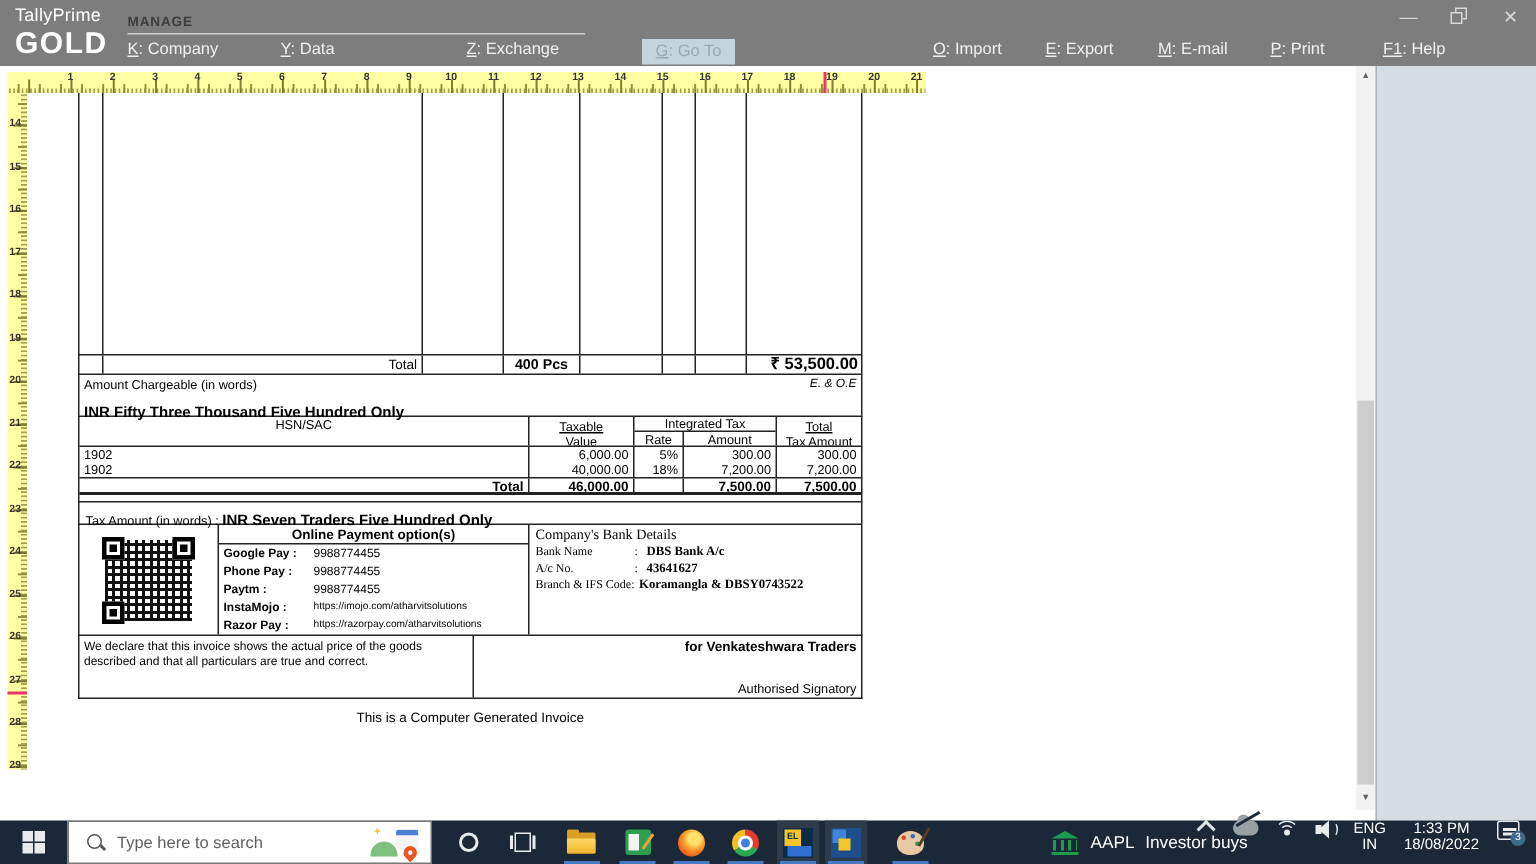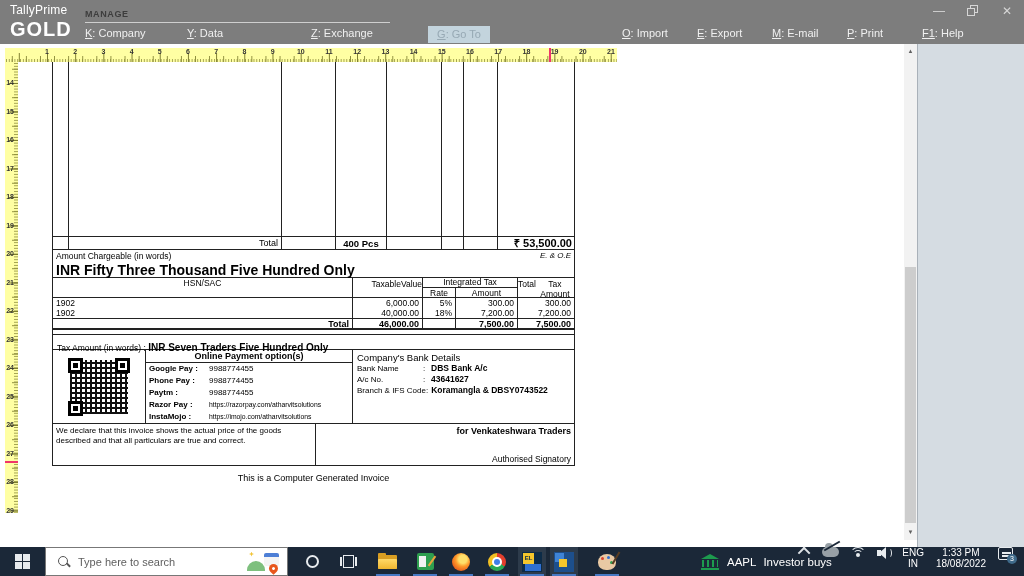--- a/index.html
+++ b/index.html
@@ -72,27 +72,27 @@
   .itembody { height:174px; }
   .itembody .cell { height:174px; }
   .totalrow { height:14px; border-top:1px solid #222; border-bottom:1px solid #222; font-size:9px; }
   .totalrow .cell { line-height:13px; }
   .t-label { text-align:right; padding-right:3px; }
   .t-qty { text-align:center; font-weight:bold; font-size:9.5px; }
   .t-amt { text-align:right; font-weight:bold; font-size:11px; padding-right:2px; }
   .wordsblock { height:27px; padding:1px 3px 0 3px; }
   .wb-top { display:flex; justify-content:space-between; font-size:8.5px; }
   .eoe { font-style:italic; font-size:8px; }
-  .amt-words { font-size:14px; font-weight:bold; margin-top:1px; }
+  .amt-words { font-size:10px; font-weight:bold; margin-top:9px; }
 
   .hsn { border-top:1px solid #222; font-size:8.5px; }
   .h1{width:300px;} .h2{width:70px;} .h3{width:33px;} .h4{width:62px;} .h5{width:56px;}
   .hsn-head { height:20px; border-bottom:1px solid #222; }
   .hsn-head .cell { text-align:center; }
-  .hh-stack { display:flex; justify-content:flex-end; height:20px; padding:1px 0; }
+  .hh-stack { display:flex; flex-direction:column; justify-content:flex-start; height:20px; padding:1px 0;text-decoration:underline; }
   .itax { display:flex; flex-direction:column; width:95px; border-right:1px solid #222; }
   .itax-top { height:10px; border-bottom:1px solid #222; text-align:center; line-height:9px; }
   .itax-bot { display:flex; height:10px; }
   .itax-bot .r { width:33px; border-right:1px solid #222; text-align:center; line-height:10px; }
   .itax-bot .a { width:61px; text-align:center; line-height:10px; }
   .hsn-row { height:10px; line-height:10px; }
   .hsn-row .cell { text-align:right; padding-right:3px; }
   .hsn-row .cell.h1 { text-align:left; padding-left:3px; }
   .hsn-total { height:12px; line-height:11px; border-top:1px solid #222; border-bottom:2px solid #222;
     font-weight:bold; font-size:9px; }
@@ -114,21 +114,21 @@
   .finder { position:absolute; width:15px; height:15px; border:3px solid #000; background:#fff; }
   .finder::after { content:""; position:absolute; left:2px; top:2px; width:5px; height:5px; background:#000; }
   .f-tl{left:2px;top:2px;} .f-tr{right:2px;top:2px;} .f-bl{left:2px;bottom:2px;}
   .pb-pay { width:207px; border-right:1px solid #222; }
   .pay-title { font-size:9px; font-weight:bold; text-align:center; border-bottom:1px solid #222;
     height:13px; line-height:12px; }
   .pay-row { display:flex; height:12px; line-height:12px; padding-left:3px; }
   .pay-row .pl { width:60px; font-weight:bold; font-size:8px; }
   .pay-row .pv { font-size:8px; }
   .pay-row.url .pv { font-size:6.8px; }
-  .pb-bank { width:221px; padding:2px 2px 0 4px; }
+  .pb-bank { width:221px; padding:2px 2px 0 4px;font-family:Liberation Serif, serif; }
   .bank-title { font-size:9.5px; }
   .bank-row { display:flex; font-size:8px; line-height:11px; }
   .bank-row .bl { width:66px; }
   .bank-row.wide .bl { width:auto; padding-right:3px; }
   .bank-row .bs { width:8px; }
   .bank-row .bv { font-weight:bold; font-size:8.5px; }
 
   .decl { height:42px; border-bottom:1px solid #222; }
   .decl-left { width:263px; border-right:1px solid #222; padding:1px 4px 0 3px; }
   .decl-title { font-size:8.5px; text-decoration:underline; }
@@ -396,26 +396,26 @@
             </div>
           <div class="pay-row">
               <span class="pl">Phone Pay :</span>
               <span class="pv">9988774455</span>
             </div>
           <div class="pay-row">
               <span class="pl">Paytm :</span>
               <span class="pv">9988774455</span>
             </div>
           <div class="pay-row url">
+              <span class="pl">InstaMojo :</span>
+              <span class="pv">https://imojo.com/atharvitsolutions</span>
+            </div>
+          <div class="pay-row url">
               <span class="pl">Razor Pay :</span>
               <span class="pv">https://razorpay.com/atharvitsolutions</span>
-            </div>
-          <div class="pay-row url">
-              <span class="pl">InstaMojo :</span>
-              <span class="pv">https://imojo.com/atharvitsolutions</span>
             </div>
         </div>
         <div class="pb-bank">
           <div class="bank-title">Company's Bank Details</div>
           <div class="bank-row">
               <span class="bl">Bank Name</span>
               <span class="bs">:</span>
               <span class="bv">DBS Bank A/c</span>
             </div>
           <div class="bank-row">

